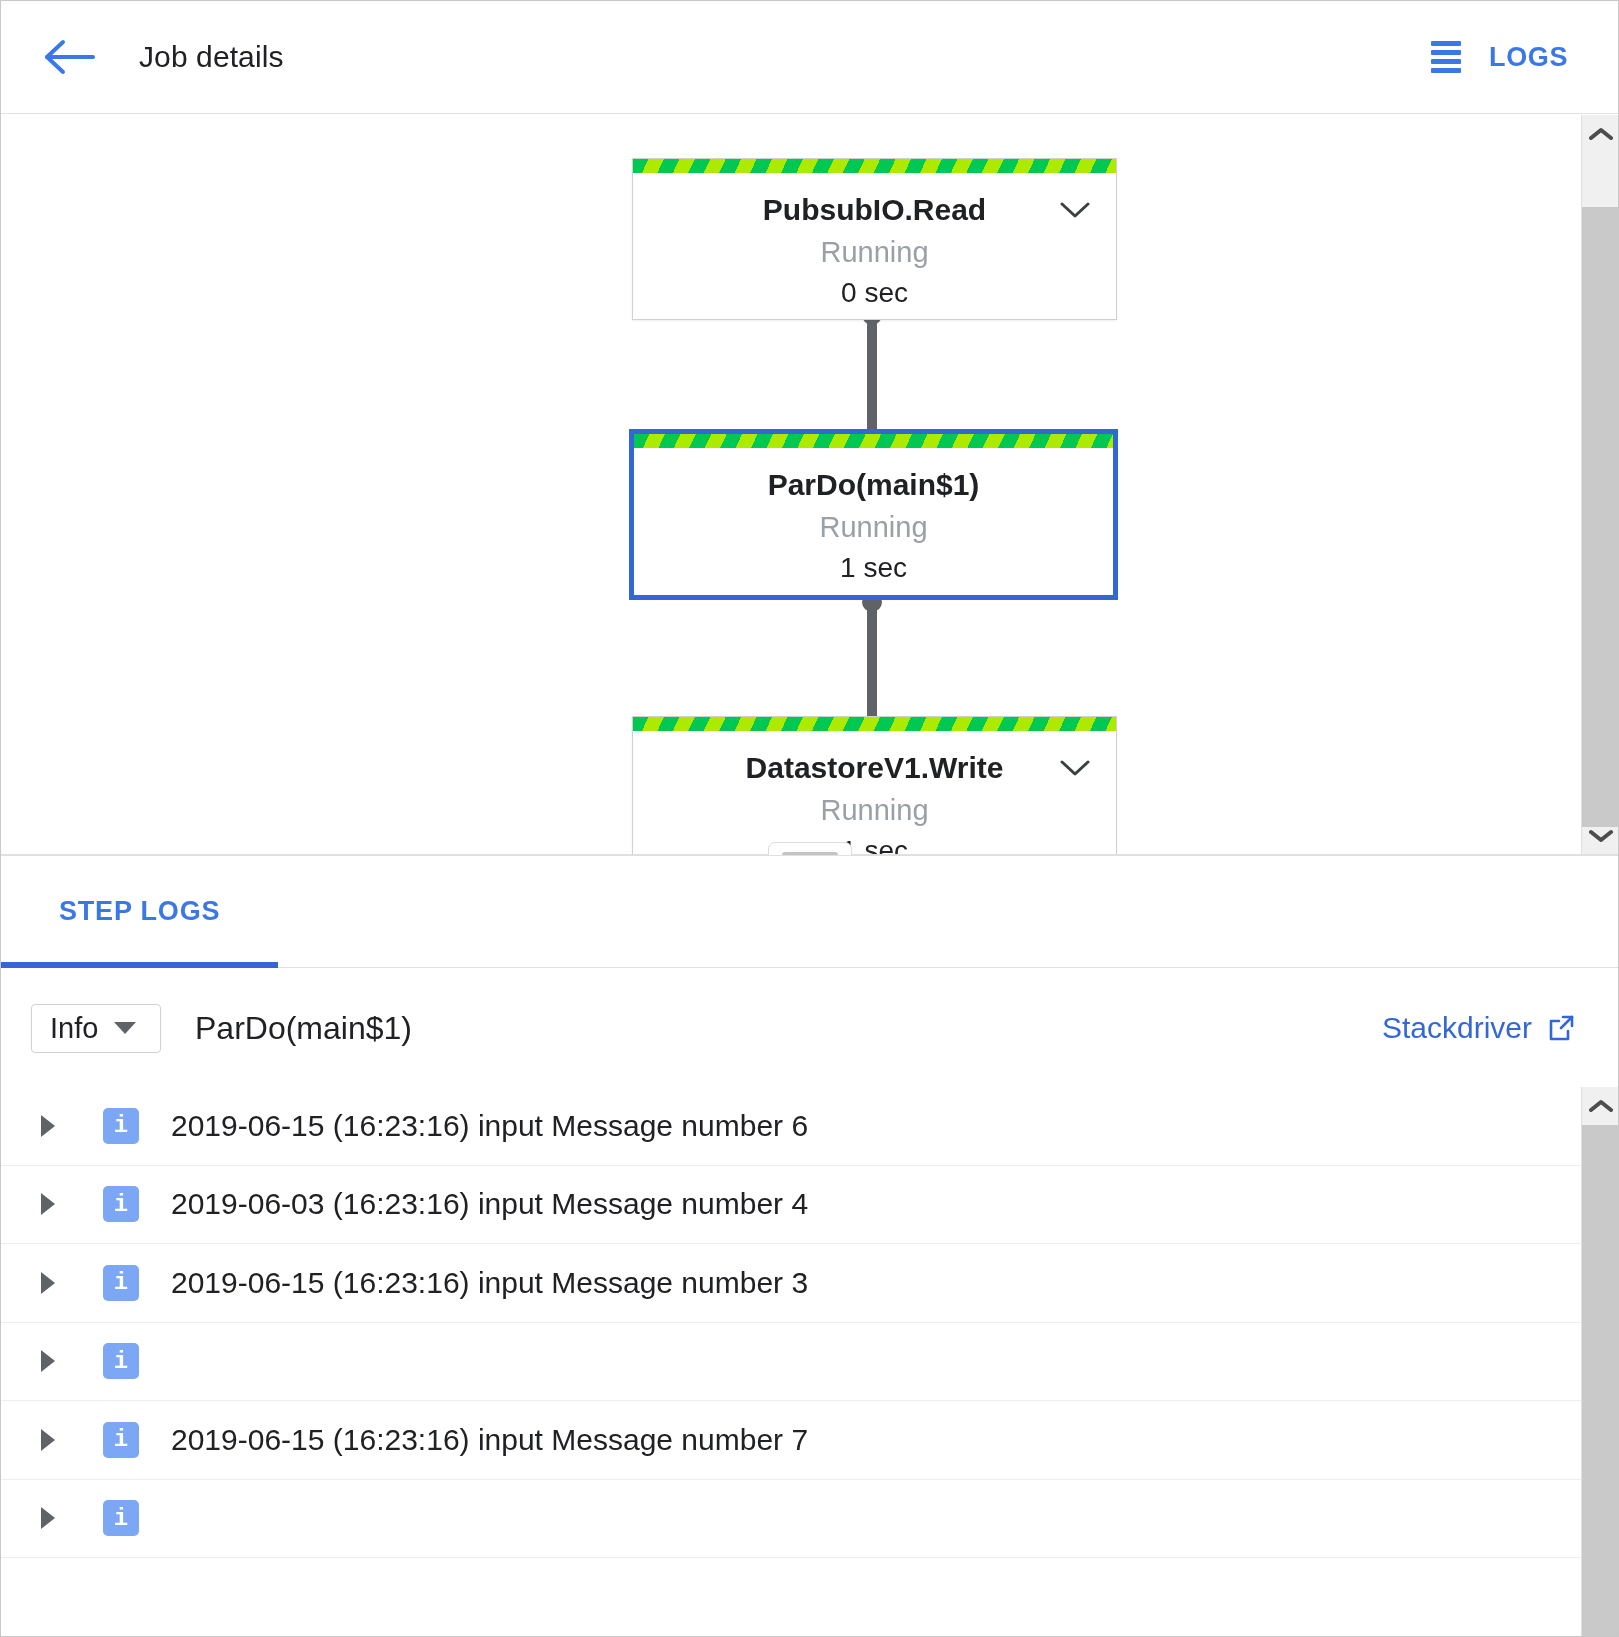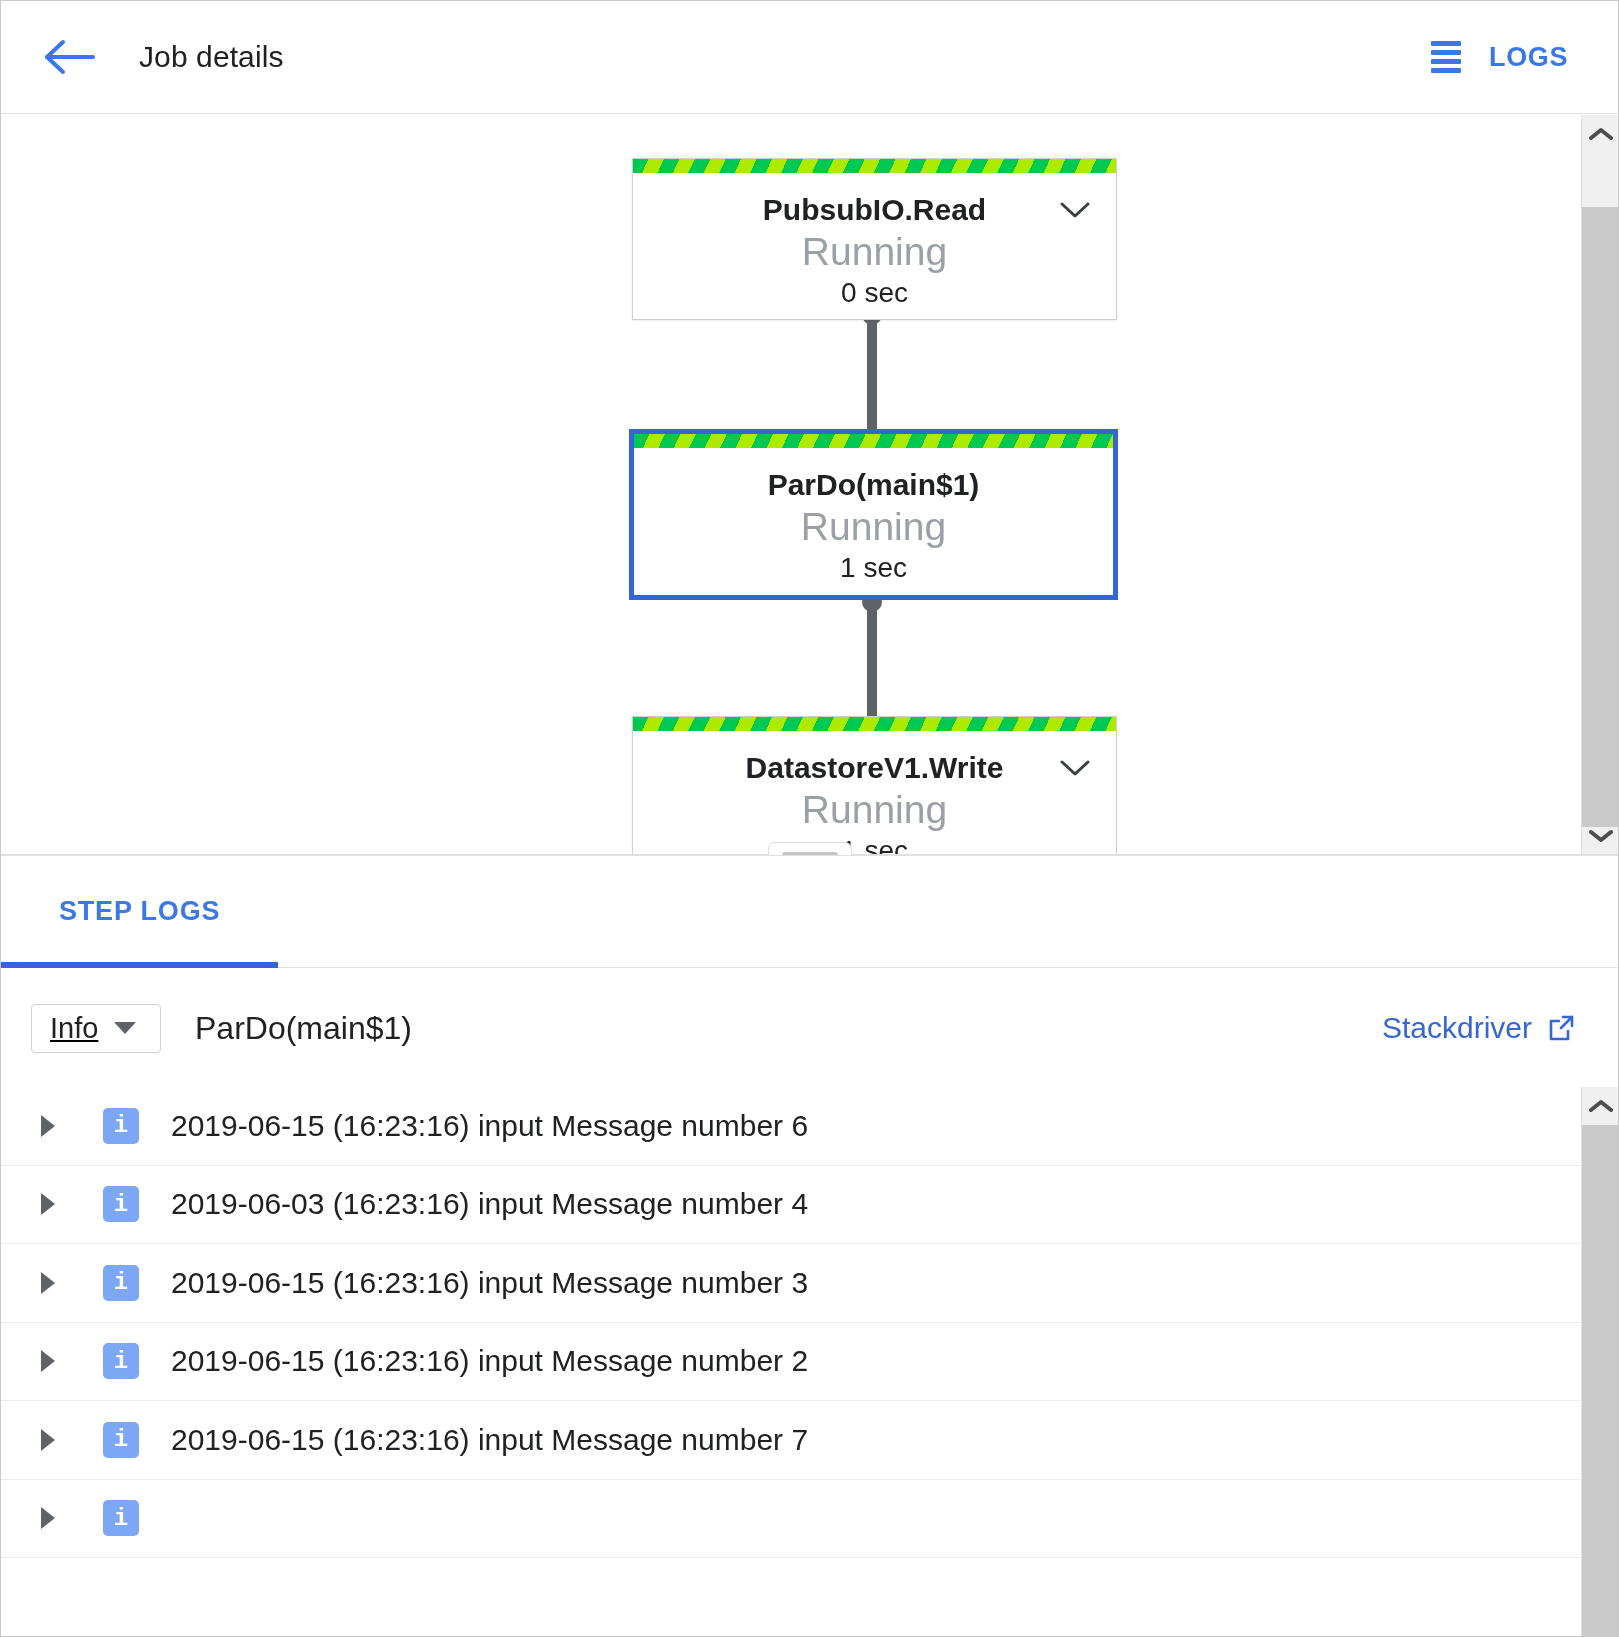--- a/index.html
+++ b/index.html
@@ -82,21 +82,21 @@
   }
   .node-body {
     padding-top: 16px;
     text-align: center;
   }
   .node-title {
     font-size: 30px; font-weight: 700; color: #202124;
     line-height: 42px;
   }
   .node-status {
-    font-size: 39px; color: #9aa0a6; line-height: 42px;
+    font-size: 29px; color: #9aa0a6; line-height: 42px;
   }
   .node-time {
     font-size: 28px; color: #202124; line-height: 40px;
   }
   .node-chevron {
     position: absolute; right: 26px; top: 42px;
     width: 30px; height: 18px; cursor: pointer;
   }
   .node-chevron svg { display: block; }
 
@@ -179,21 +179,20 @@
     background: #fff;
   }
   .severity-select {
     margin-left: 30px;
     height: 49px; min-width: 130px;
     border: 1px solid #d0d0d0; border-radius: 4px;
     background: #fff;
     display: flex; align-items: center; gap: 16px;
     padding: 0 18px;
     cursor: pointer;
-    text-decoration: underline;
   }
   .severity-select .sv-label { font-size: 29px; color: #202124; }
   .caret {
     width: 0; height: 0;
     border-left: 11px solid transparent;
     border-right: 11px solid transparent;
     border-top: 12px solid #5f6368;
   }
   .step-name {
     margin-left: 34px;
@@ -387,21 +386,20 @@
         </span>
       <span class="sev-badge">i</span>
       <span class="log-text">2019-06-15 (16:23:16) input Message number 3</span>
     </div>
 
     <div class="log-row">
       <span class="expander">
           <i></i>
         </span>
       <span class="sev-badge">i</span>
-      <span class="log-text">2019-06-15 (16:23:16) input Message number 2</span>
     </div>
 
     <div class="log-row">
       <span class="expander">
           <i></i>
         </span>
       <span class="sev-badge">i</span>
       <span class="log-text">2019-06-15 (16:23:16) input Message number 7</span>
     </div>
 

